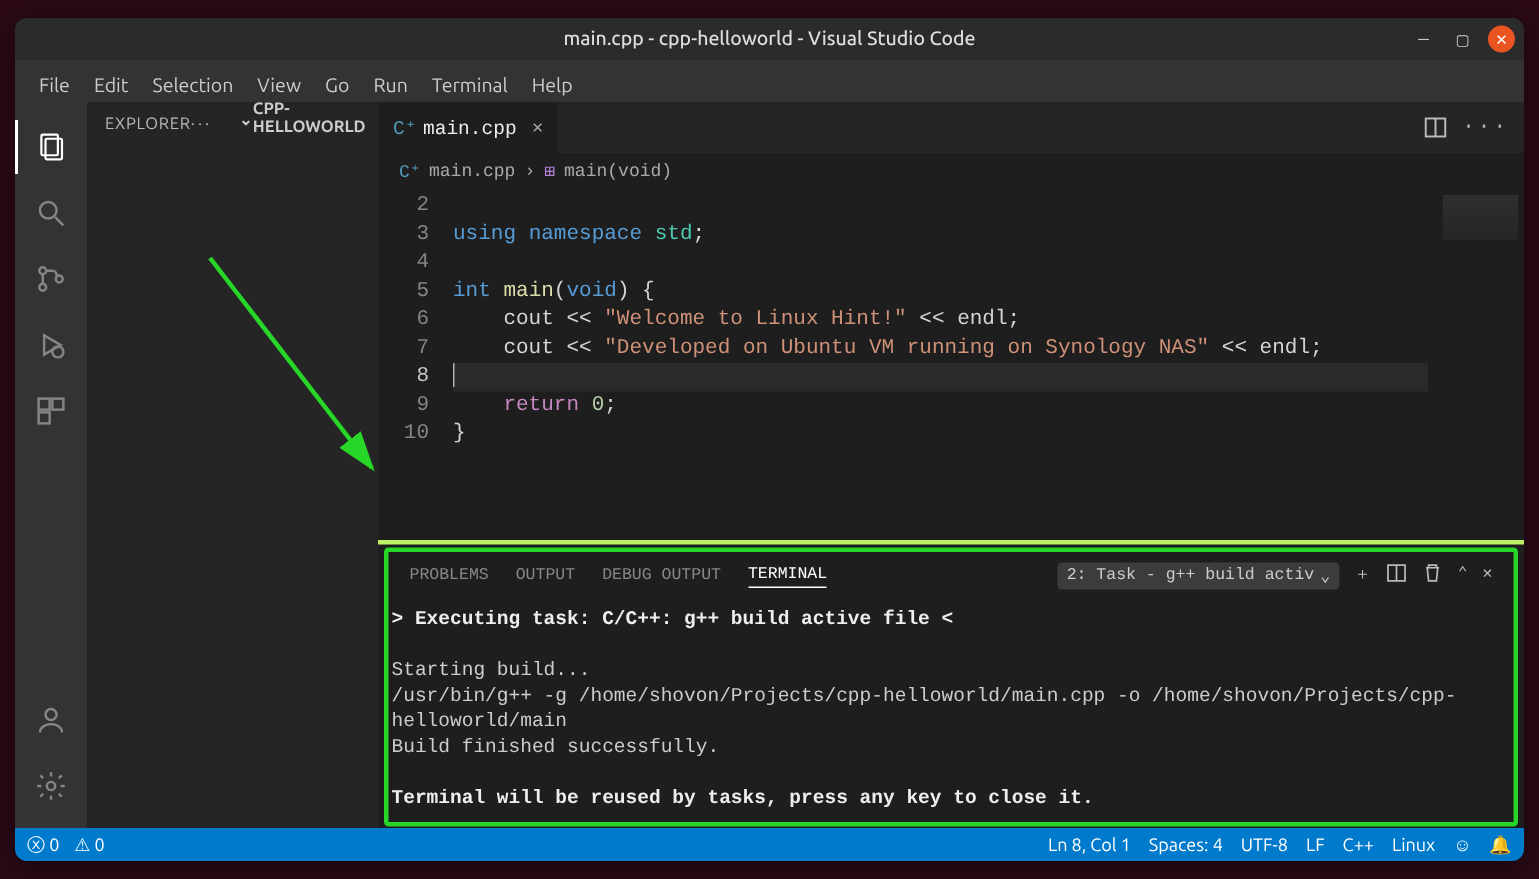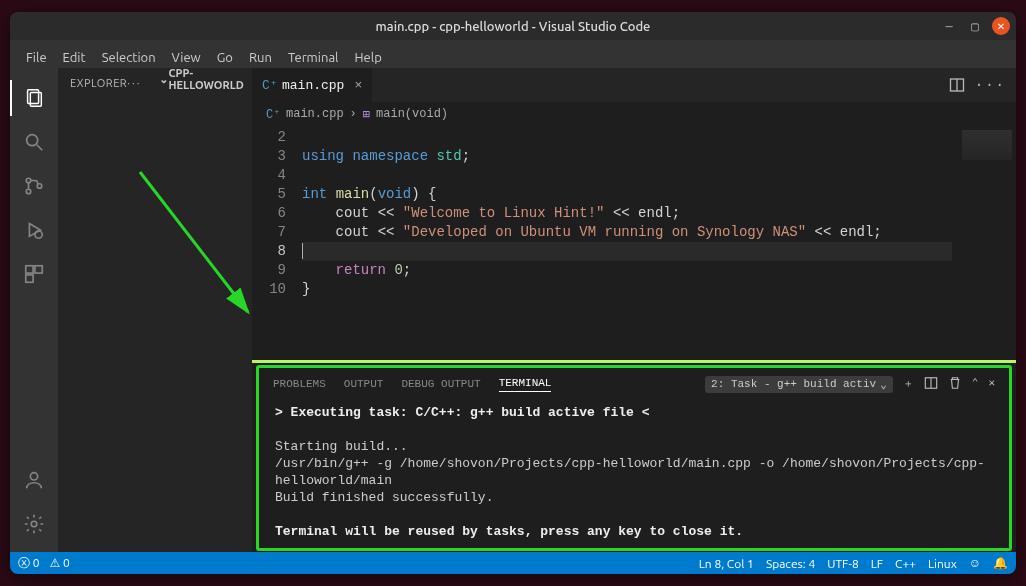--- a/index.html
+++ b/index.html
@@ -39,21 +39,21 @@
 .minimap-thumb { position:absolute; top:4px; right:4px; width:50px; height:30px; background:linear-gradient(#3a3a3a,#2a2a2a); opacity:.6;}
 .tok-kw { color:#569cd6; } .tok-ns { color:#569cd6; } .tok-type { color:#4ec9b0; } .tok-fn { color:#dcdcaa; } .tok-str { color:#ce9178; } .tok-punc { color:#d4d4d4; } .tok-ctrl { color:#c586c0; } .tok-num { color:#b5cea8; }
 .current-line { background:#2a2a2a; display:block; }
 .cursor { display:inline-block; width:1px; height:16px; background:#aeafad; vertical-align:middle; }
 .panel { height: 192px; background:#1e1e1e; border-top:3px solid #bef264; display:flex; flex-direction:column; }
 .panel-highlight { border:3px solid #27d627; border-radius:3px; margin: 2px 4px 2px 4px; flex:1; display:flex; flex-direction:column; }
 .panel-tabs { height: 32px; display:flex; align-items:center; gap:18px; padding:0 14px; font-size:11px; color:#888; }
 .panel-tab.active { color:#fff; border-bottom:1px solid #fff; padding-bottom:2px; }
 .panel-actions { margin-left:auto; display:flex; gap:10px; color:#bbb; }
 .task-dd { background:#3c3c3c; color:#ccc; padding:2px 6px; border-radius:3px; font-size:11px; display:flex; align-items:center; gap:4px; }
-.terminal { flex:1; padding: 4px 14px 8px 16px; font-family:"Consolas","Courier New",monospace; font-size: 13px; color:#ccc; line-height:17px; white-space:pre-wrap; overflow:hidden; }
+.terminal { flex:1; padding: 4px 14px 8px 2px; font-family:"Consolas","Courier New",monospace; font-size: 13px; color:#ccc; line-height:17px; white-space:pre-wrap; overflow:hidden; }
 .term-bold { font-weight:bold; color:#eee; }
 .statusbar { height: 22px; background:#007acc; color:#fff; display:flex; align-items:center; font-size:12px; padding:0 8px; }
 .status-left { display:flex; gap:10px; align-items:center; }
 .status-right { margin-left:auto; display:flex; gap:12px; align-items:center; }
 svg { display:block; }
 .arrow { position:absolute; pointer-events:none; z-index:50; }
 </style>
 </head>
 <body>
 

